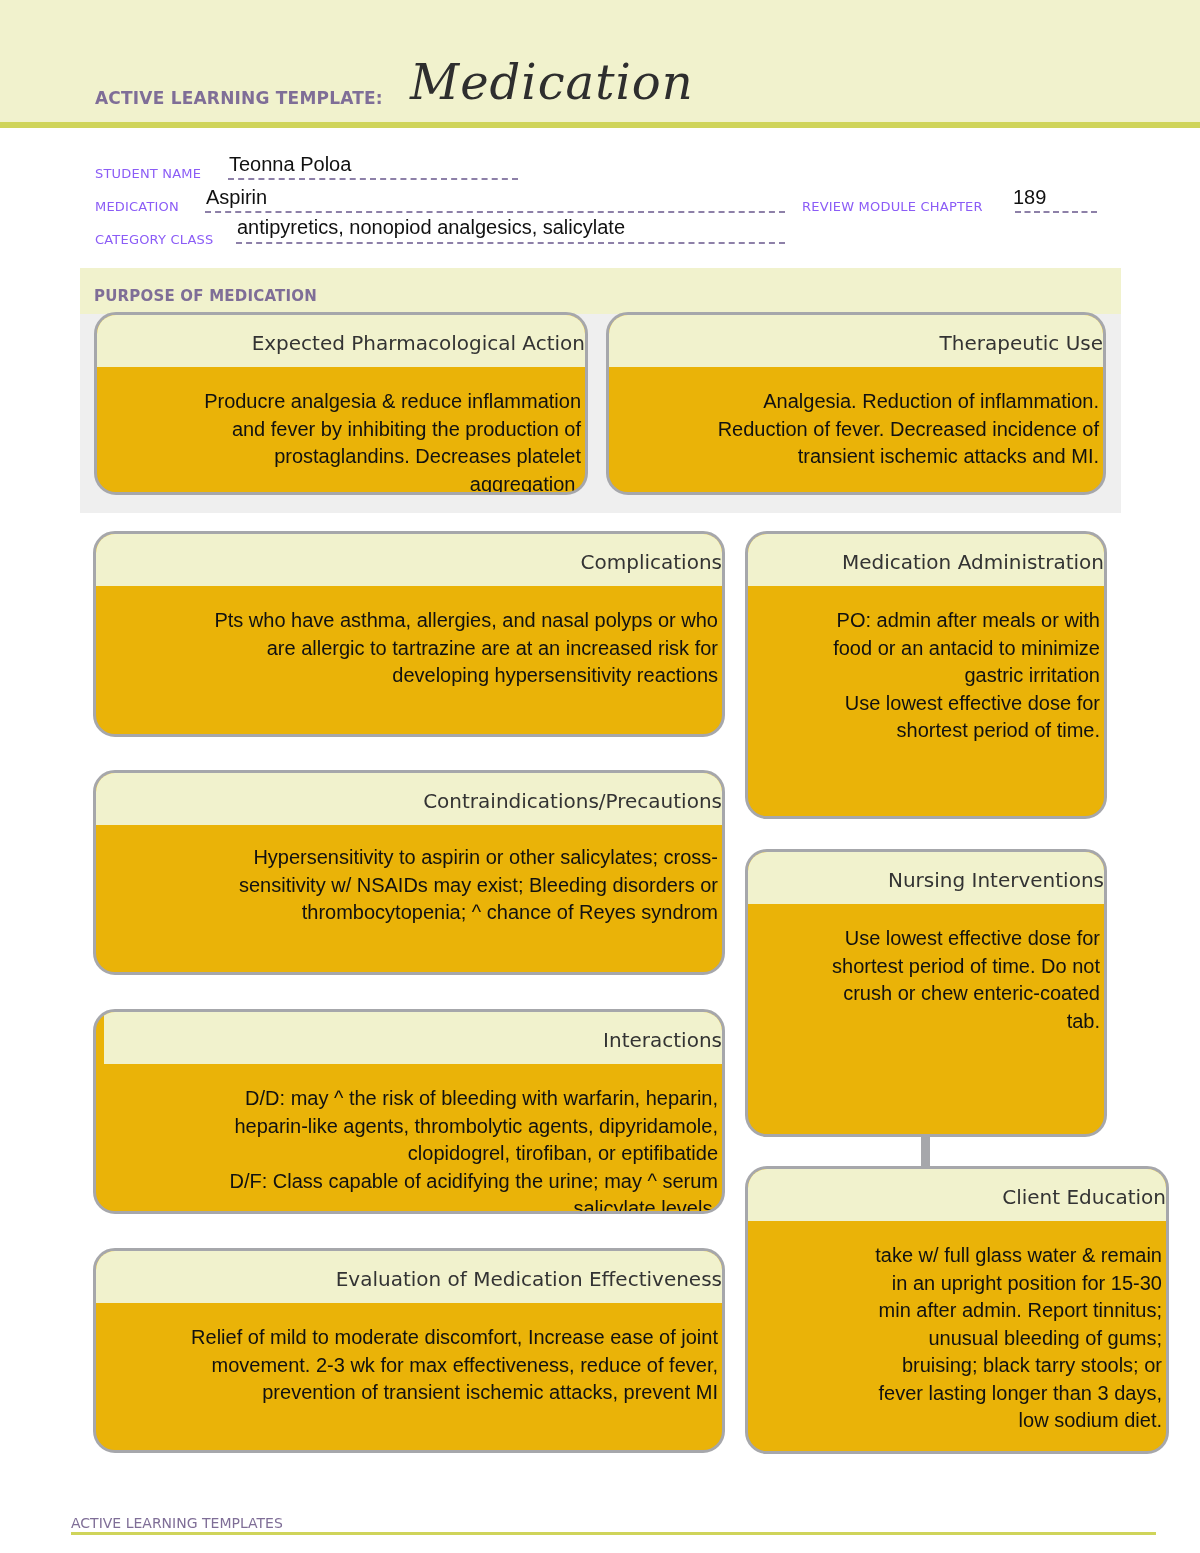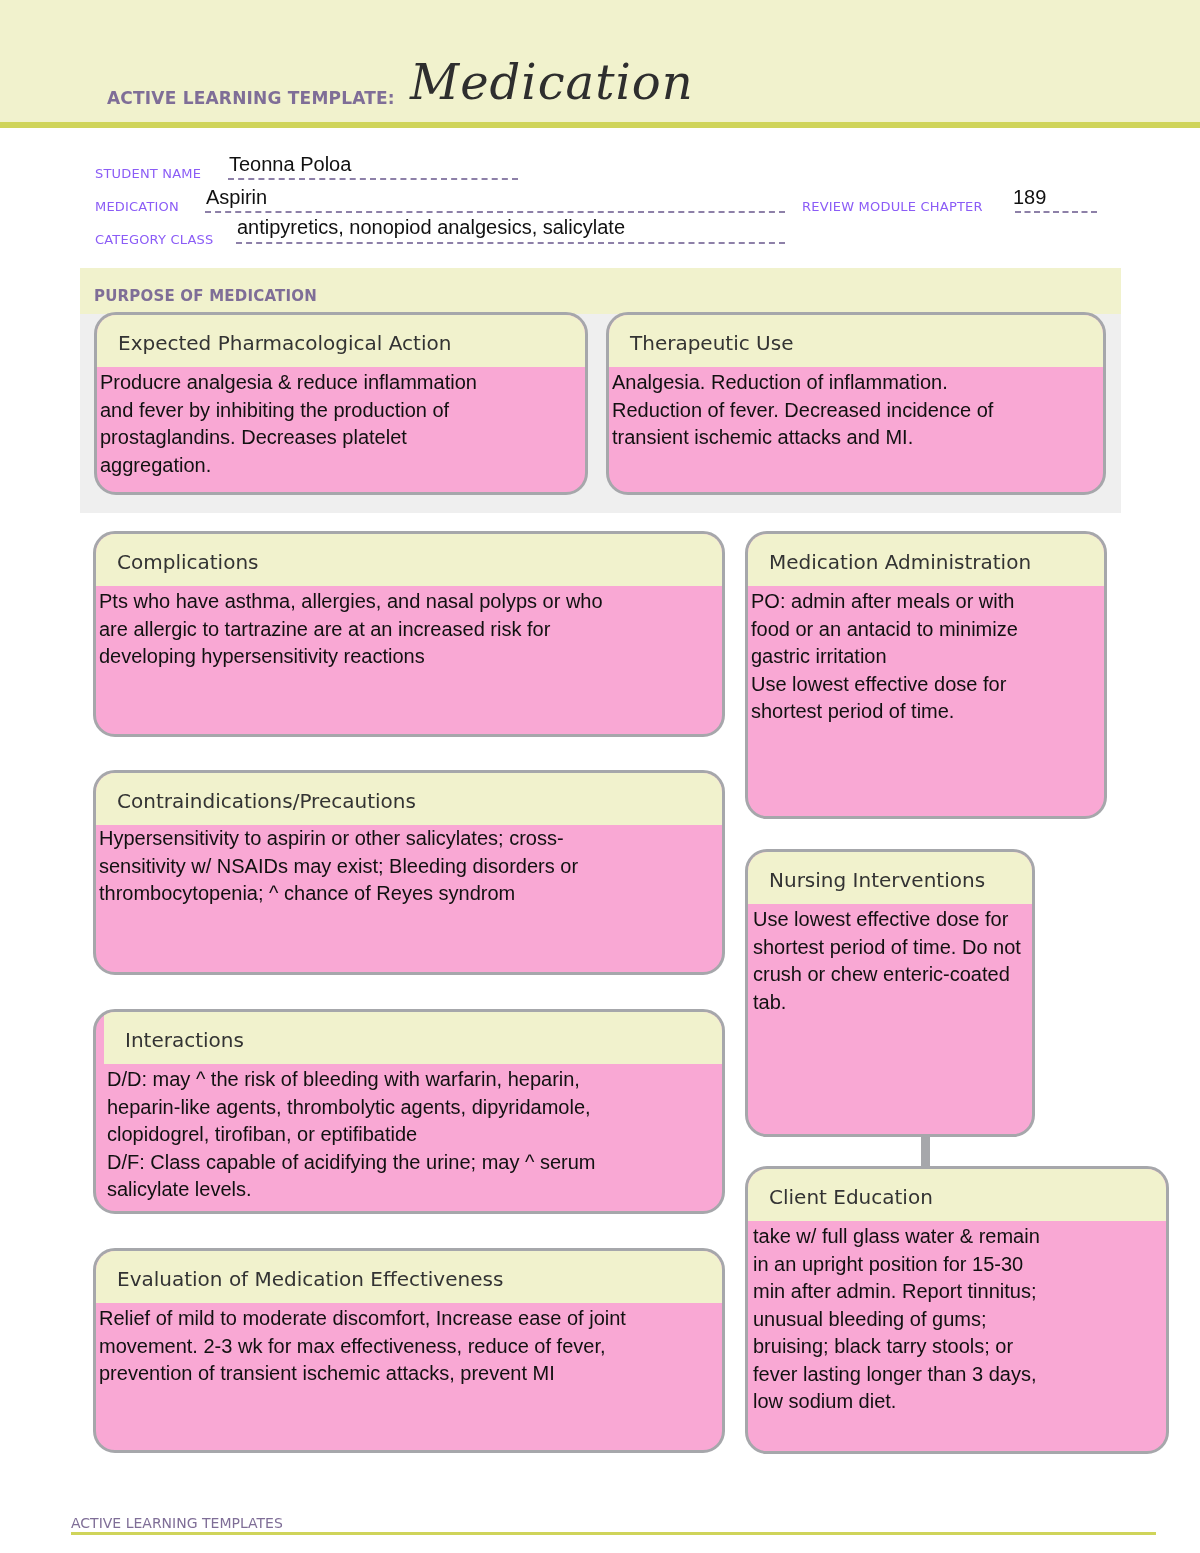--- a/index.html
+++ b/index.html
@@ -1,34 +1,34 @@
 <!DOCTYPE html>
 <html><head>
 <meta charset="utf-8">
 <style>
   * { box-sizing: border-box; margin: 0; padding: 0; }
   html, body { width: 1200px; height: 1553px; background: #ffffff; }
   body { position: relative; font-family: "Liberation Sans", sans-serif; color: #111; overflow: hidden; }
 
   .header-band { position: absolute; left: 0; top: 0; width: 1200px; height: 122px; background: #f1f2cd; }
   .header-rule { position: absolute; left: 0; top: 122px; width: 1200px; height: 6px; background: #cfd45a; }
-  .header-label { position: absolute; left: 107px; top: 88px; font-family: "DejaVu Sans", sans-serif; font-weight: bold; font-size: 17px; color: #7f6e97; letter-spacing: 0.2px; }
+  .header-label { position: absolute; left: 95px; top: 88px; font-family: "DejaVu Sans", sans-serif; font-weight: bold; font-size: 17px; color: #7f6e97; letter-spacing: 0.2px; }
   .header-title { position: absolute; left: 410px; top: 54px; font-family: "DejaVu Serif", serif; font-style: italic; font-size: 48px; color: #2e2e2e; letter-spacing: 1px; }
 
   .field-label { position: absolute; font-family: "DejaVu Sans", sans-serif; font-size: 13px; color: #8b5cf6; text-transform: uppercase; letter-spacing: 0.2px; }
   .field-line { position: absolute; border-bottom: 2px dashed #8d80a8; height: 2px; }
   .field-value { position: absolute; font-size: 20px; color: #111; white-space: nowrap; }
 
   .purpose-band { position: absolute; left: 80px; top: 268px; width: 1041px; height: 245px; background: #efefef; }
   .purpose-head { position: absolute; left: 80px; top: 268px; width: 1041px; height: 46px; background: #f1f2cd; }
   .purpose-label { position: absolute; left: 94px; top: 287px; font-family: "DejaVu Sans", sans-serif; font-weight: bold; font-size: 15px; color: #7f6e97; letter-spacing: 0.2px; }
 
-  .box { position: absolute; background: #f9a8d4; border: 3px solid #a6a7ab; border-radius: 22px; overflow: hidden; }
+  .box { position: absolute; background: #eab308; border: 3px solid #a6a7ab; border-radius: 22px; overflow: hidden; text-align: right; }
   .box-head { background: #f1f2cd; height: 52px; padding: 16px 0 0 21px; font-family: "DejaVu Sans", sans-serif; font-size: 20px; color: #333; white-space: nowrap; }
-  .box-body { padding: 2px 4px 0 3px; font-size: 20px; line-height: 27.5px; color: #111; white-space: pre-line; }
+  .box-body { padding: 2px 4px 0 3px; font-size: 20px; line-height: 27.5px; color: #111; white-space: pre-line; margin-top: 19px; }
 
   .connector { position: absolute; left: 921px; top: 1135px; width: 9px; height: 33px; background: #a6a7ab; }
 
   .footer-label { position: absolute; left: 71px; top: 1515px; font-family: "DejaVu Sans", sans-serif; font-size: 14px; color: #7f6e97; }
   .footer-rule { position: absolute; left: 71px; top: 1532px; width: 1085px; height: 3px; background: #cfd45a; }
 </style>
 </head>
 <body>
 
 <div class="header-band"></div>
@@ -103,21 +103,21 @@
 
 <div class="box" style="left:745px; top:531px; width:362px; height:288px;">
   <div class="box-head">Medication Administration</div>
   <div class="box-body" style="">PO: admin after meals or with
 food or an antacid to minimize
 gastric irritation
 Use lowest effective dose for
 shortest period of time.</div>
 </div>
 
-<div class="box" style="left:745px; top:849px; width:290px; height:288px;">
+<div class="box" style="left:745px; top:849px; width:362px; height:288px;">
   <div class="box-head">Nursing Interventions</div>
   <div class="box-body" style="padding-left:5px;">Use lowest effective dose for
 shortest period of time.  Do not
 crush or chew enteric-coated
 tab.</div>
 </div>
 
 <div class="connector"></div>
 
 <div class="box" style="left:745px; top:1166px; width:424px; height:288px;">

